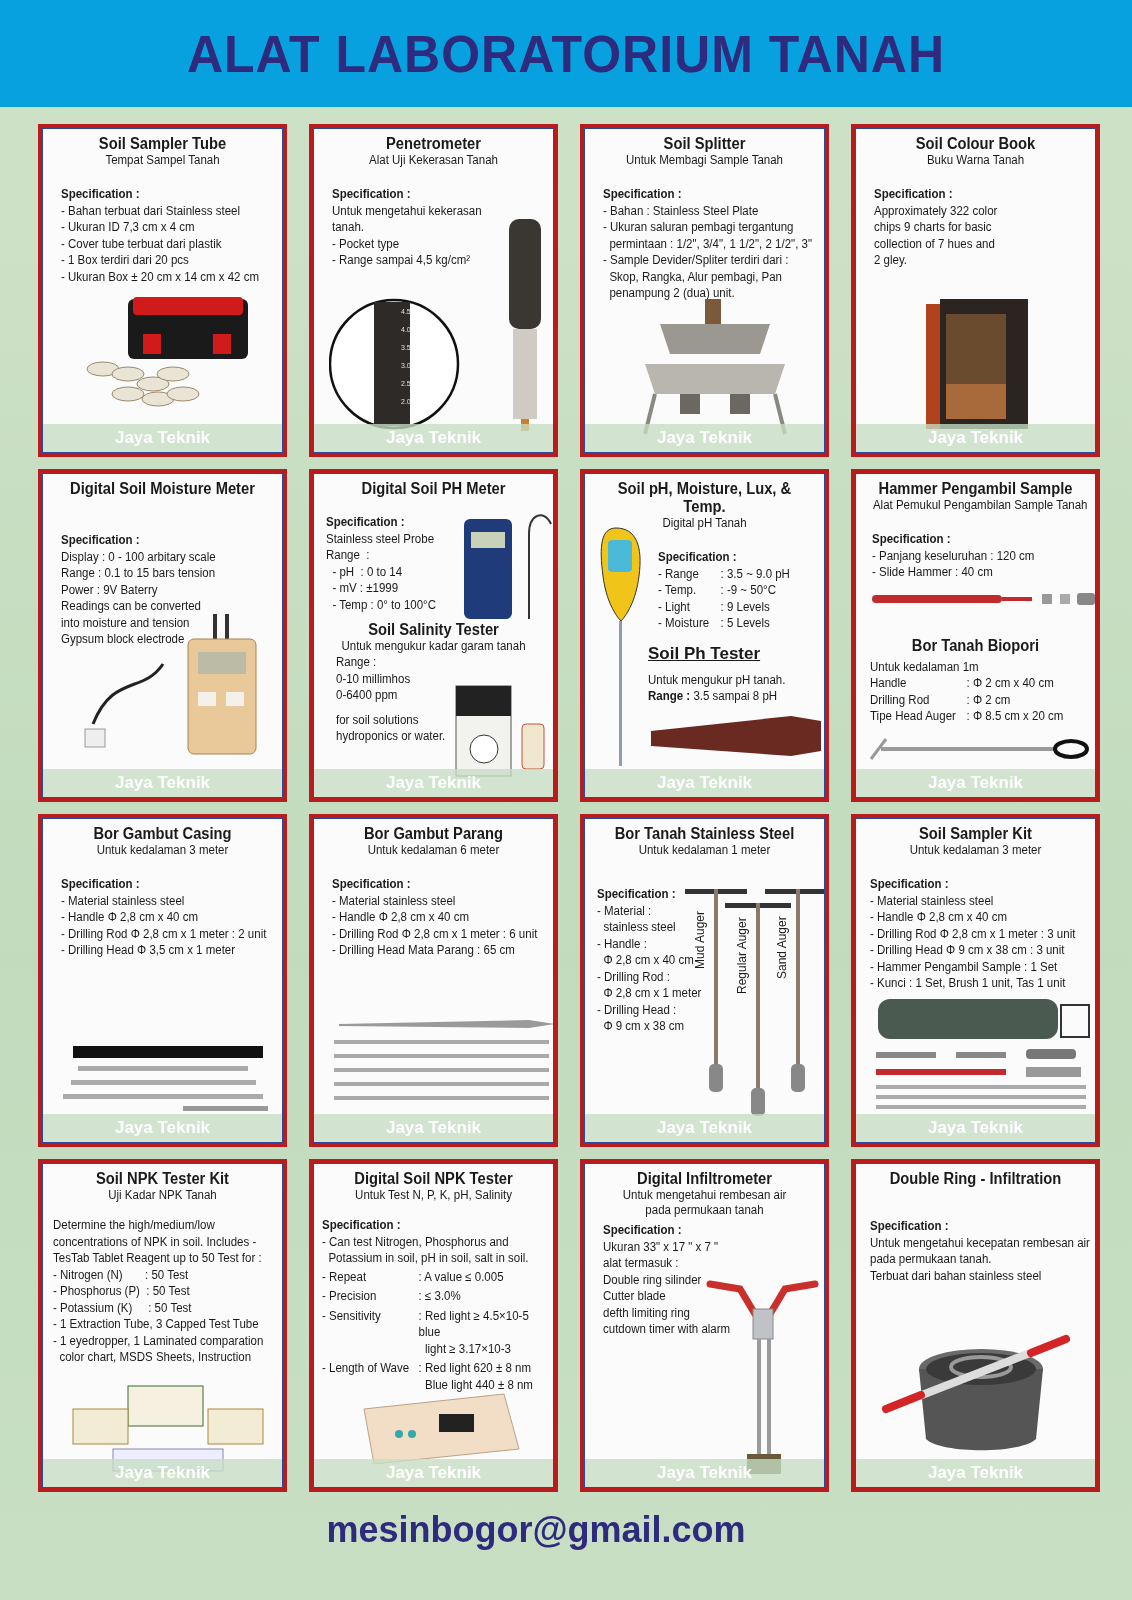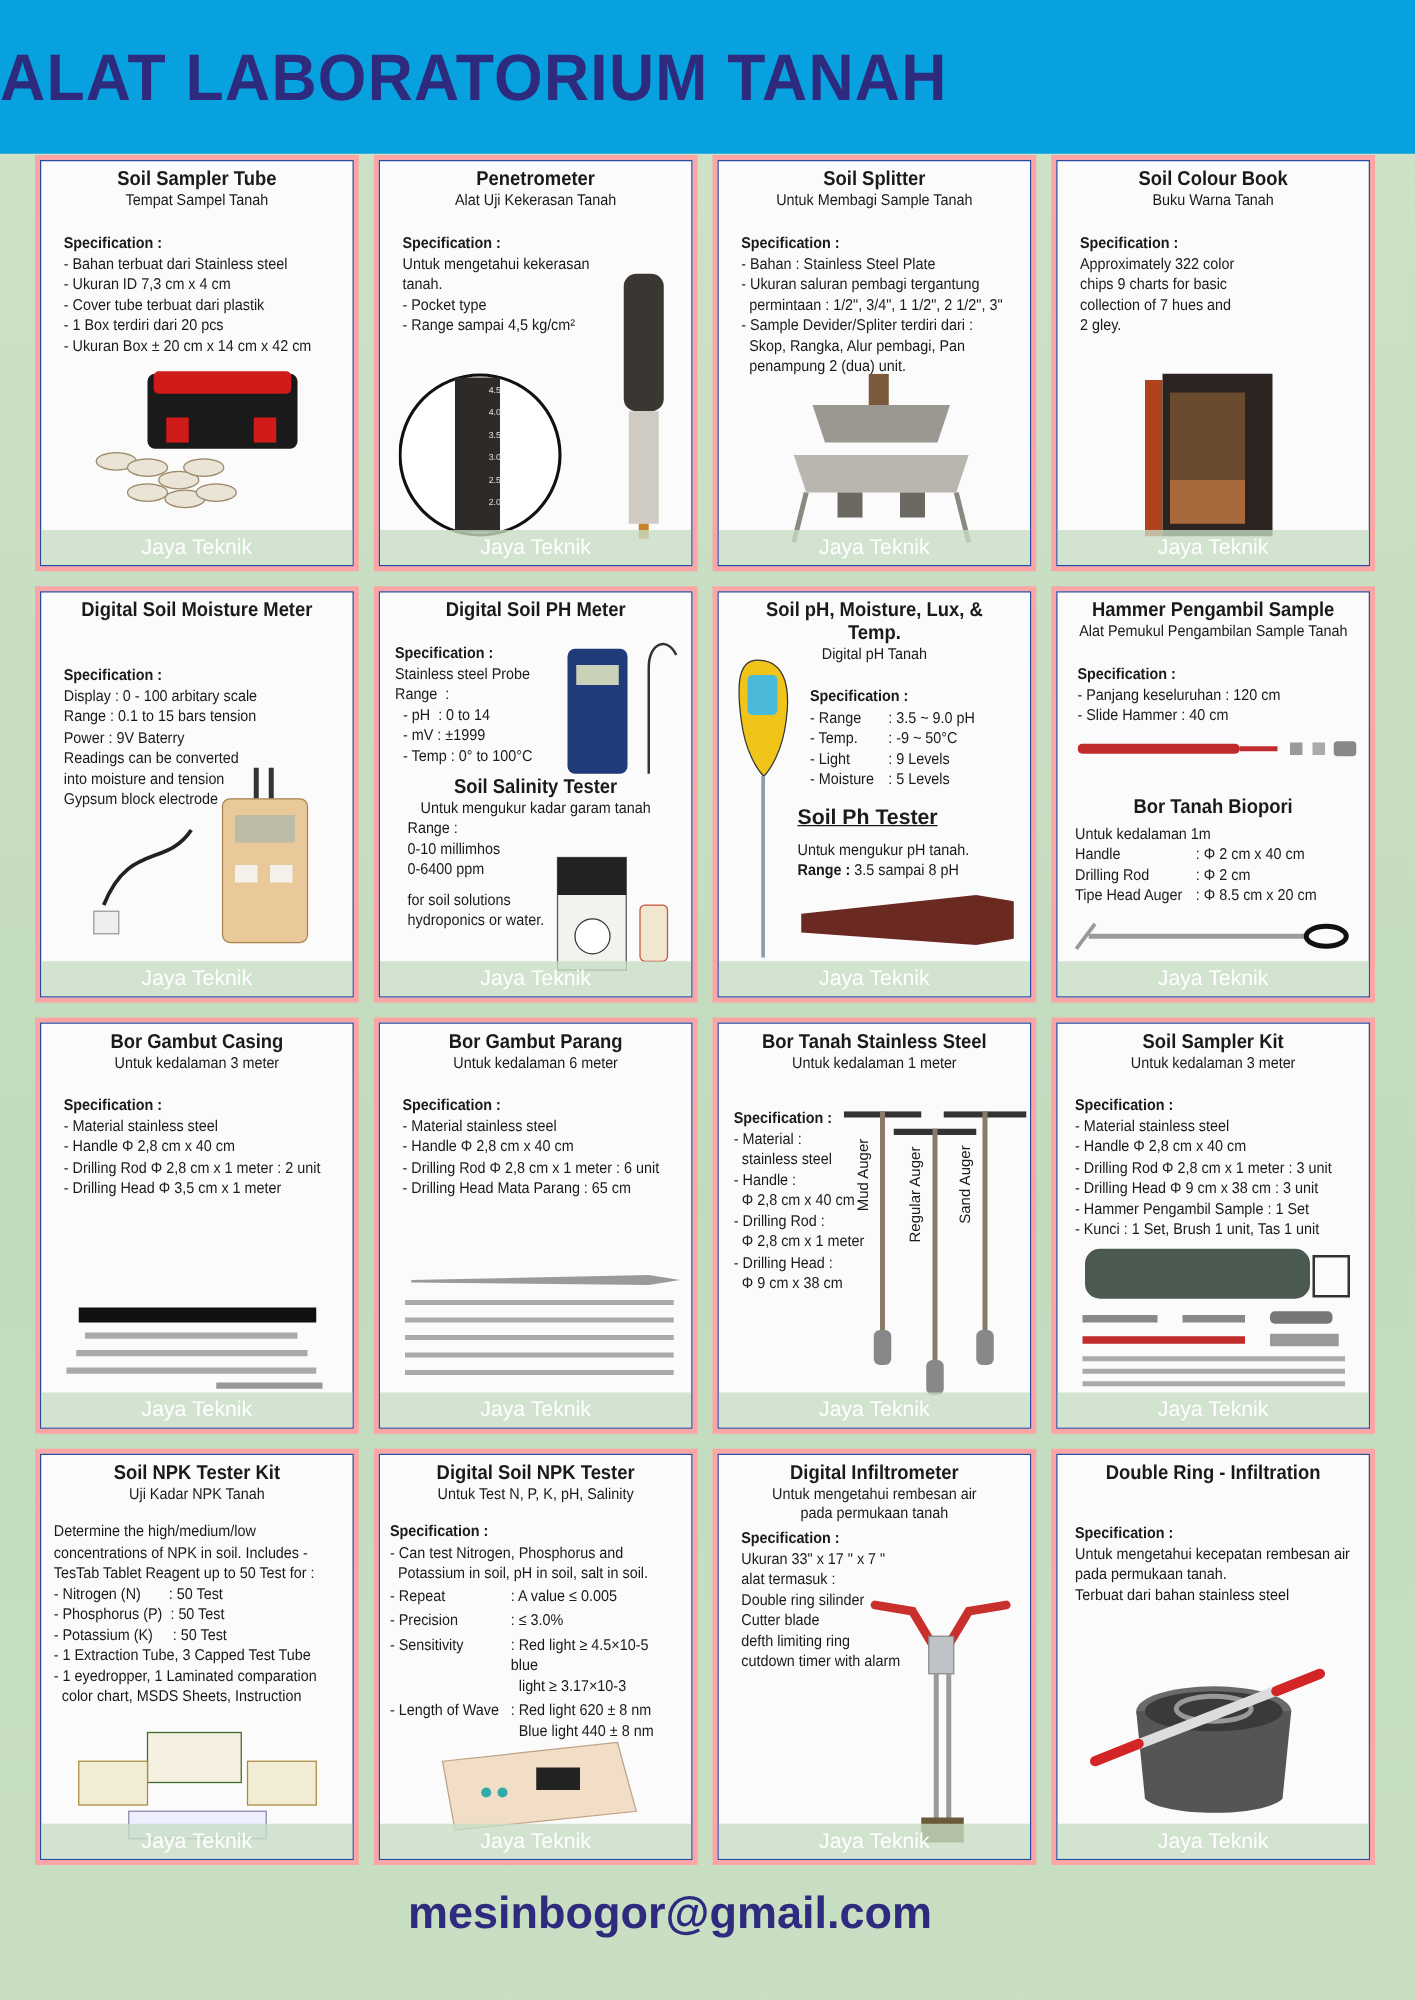--- a/index.html
+++ b/index.html
@@ -4,58 +4,59 @@
 <style>
   * { box-sizing: border-box; margin: 0; padding: 0; }
   body {
     width: 1132px; height: 1600px; overflow: hidden;
     background: linear-gradient(180deg, #cfe2c8 0%, #c2dbbd 60%, #c8dfc4 100%);
     font-family: "Liberation Sans", sans-serif;
     color: #1a1a1a;
     position: relative;
   }
   .header {
-    position: absolute; left: 0; top: 0; width: 1132px; height: 123px;
+    position: absolute; left: 0; top: 0; width: 1132px; height: 107px;
     background: #08a1df;
-    display: flex; align-items: center; justify-content: flex-start;
+    display: flex; align-items: center; justify-content: center;
   }
   .header h1 {
     font-family: "Liberation Sans", sans-serif;
     font-weight: bold; font-size: 50px; letter-spacing: 1px;
     color: #2e2a7d;
     transform: scaleY(1.05);
   }
   .grid {
     position: absolute; left: 28px; top: 124px;
     display: grid;
     grid-template-columns: repeat(4, 259px);
     grid-template-rows: repeat(4, 333px);
     column-gap: 12px; row-gap: 12px;
   }
   .card {
     position: relative;
-    background: #fca5a5;
+    background: #b91c1c;
     padding: 4px;
+    margin-left: 10px;
   }
   .card-inner {
     position: relative; width: 100%; height: 100%;
     background: #fbfbfb;
     border: 1.5px solid #2a4aa0;
     overflow: hidden;
     padding: 6px 8px 0 8px;
   }
   .title { font-weight: bold; font-size: 16px; text-align: center; line-height: 18px; transform: scaleX(0.92); }
   .subtitle { font-size: 12.5px; text-align: center; line-height: 15px; transform: scaleX(0.92); }
   .spec { font-size: 12.5px; line-height: 16.5px; margin-top: 18px; margin-left: 10px; transform-origin: left top; transform: scaleX(0.92); width: 108%; }
   .spec .head { font-weight: bold; }
   .spec .line { white-space: pre; }
   .watermark {
     position: absolute; left: 0; right: 0; bottom: 0; height: 28px;
     background: rgba(198, 222, 196, 0.78);
-    color: #ffffff; font-weight: normal; font-size: 17px;
+    color: #ffffff; font-weight: bold; font-size: 17px;
     display: flex; align-items: center; justify-content: center;
     z-index: 3;
   }
   .illus { position: absolute; z-index: 1; }
   .footer {
     position: absolute; left: 0; top: 1490px; width: 1072px; height: 80px;
     display: flex; align-items: center; justify-content: center;
   }
   .footer span { font-weight: bold; font-size: 36px; color: #2e2a7d; }
   .sub-title { font-weight: bold; font-size: 16px; text-align: center; transform: scaleX(0.92); }

